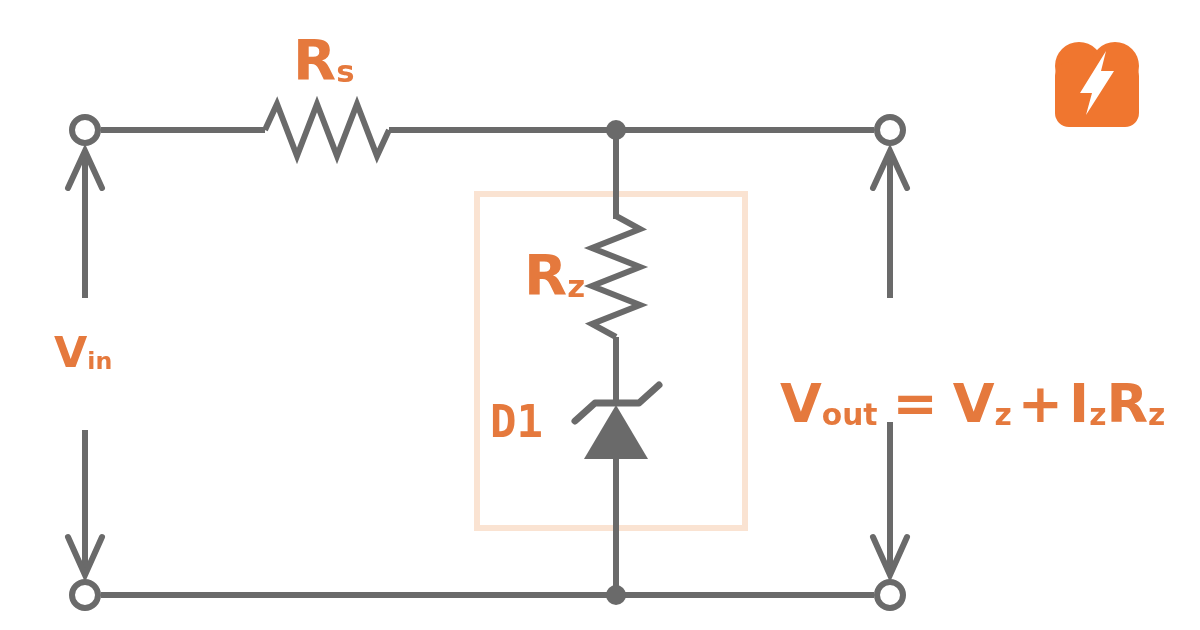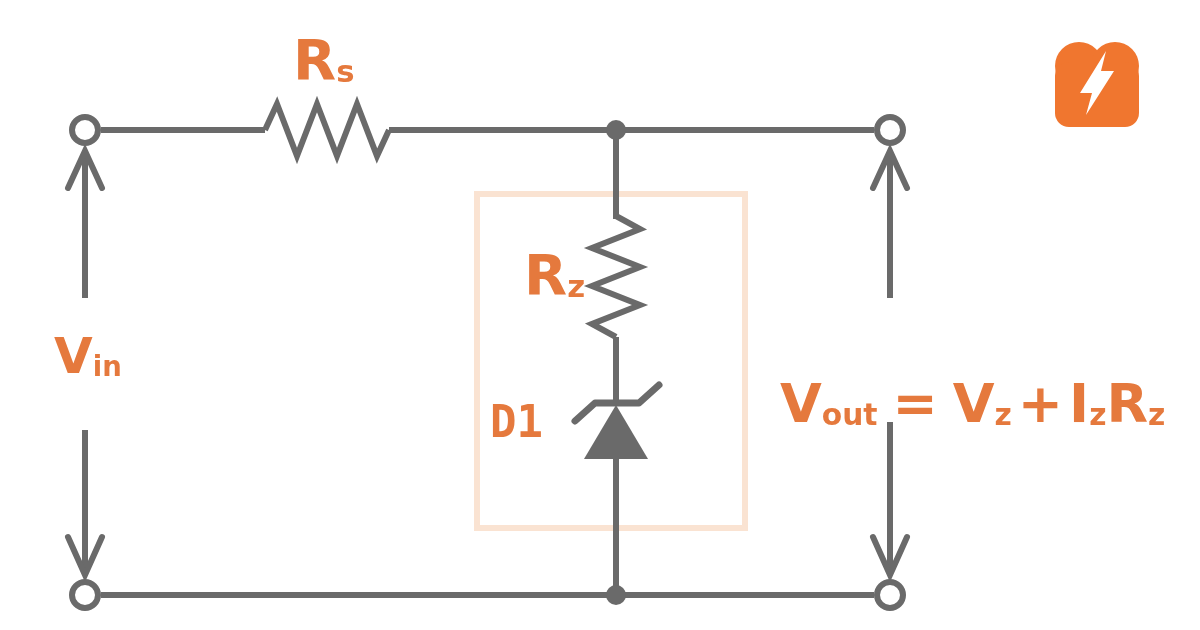--- a/index.html
+++ b/index.html
@@ -35,21 +35,21 @@
     line-height: 1;
     white-space: nowrap;
   }
   .clabel sub {
     font-size: 0.55em;
     vertical-align: -0.10em;
     font-weight: 700;
     line-height: 1;
   }
   .label-rs { left: 293px; top: 32px; }
-  .label-vin { left: 54px; top: 331px; font-size: 50px; }
+  .label-vin { left: 54px; top: 331px; font-size: 43px; }
   .label-rz { left: 524px; top: 247px; }
   .label-d1 {
     left: 490px; top: 400px;
     font-size: 44px;
     font-family: "DejaVu Sans Mono", monospace;
     text-align: center;
   }
   .equation { left: 780px; top: 329px; font-size: 54px; margin-top: 48px; }
   .equation .op-eq   { margin: 0 15px; }
   .equation .op-plus { margin: 0 6px; }

